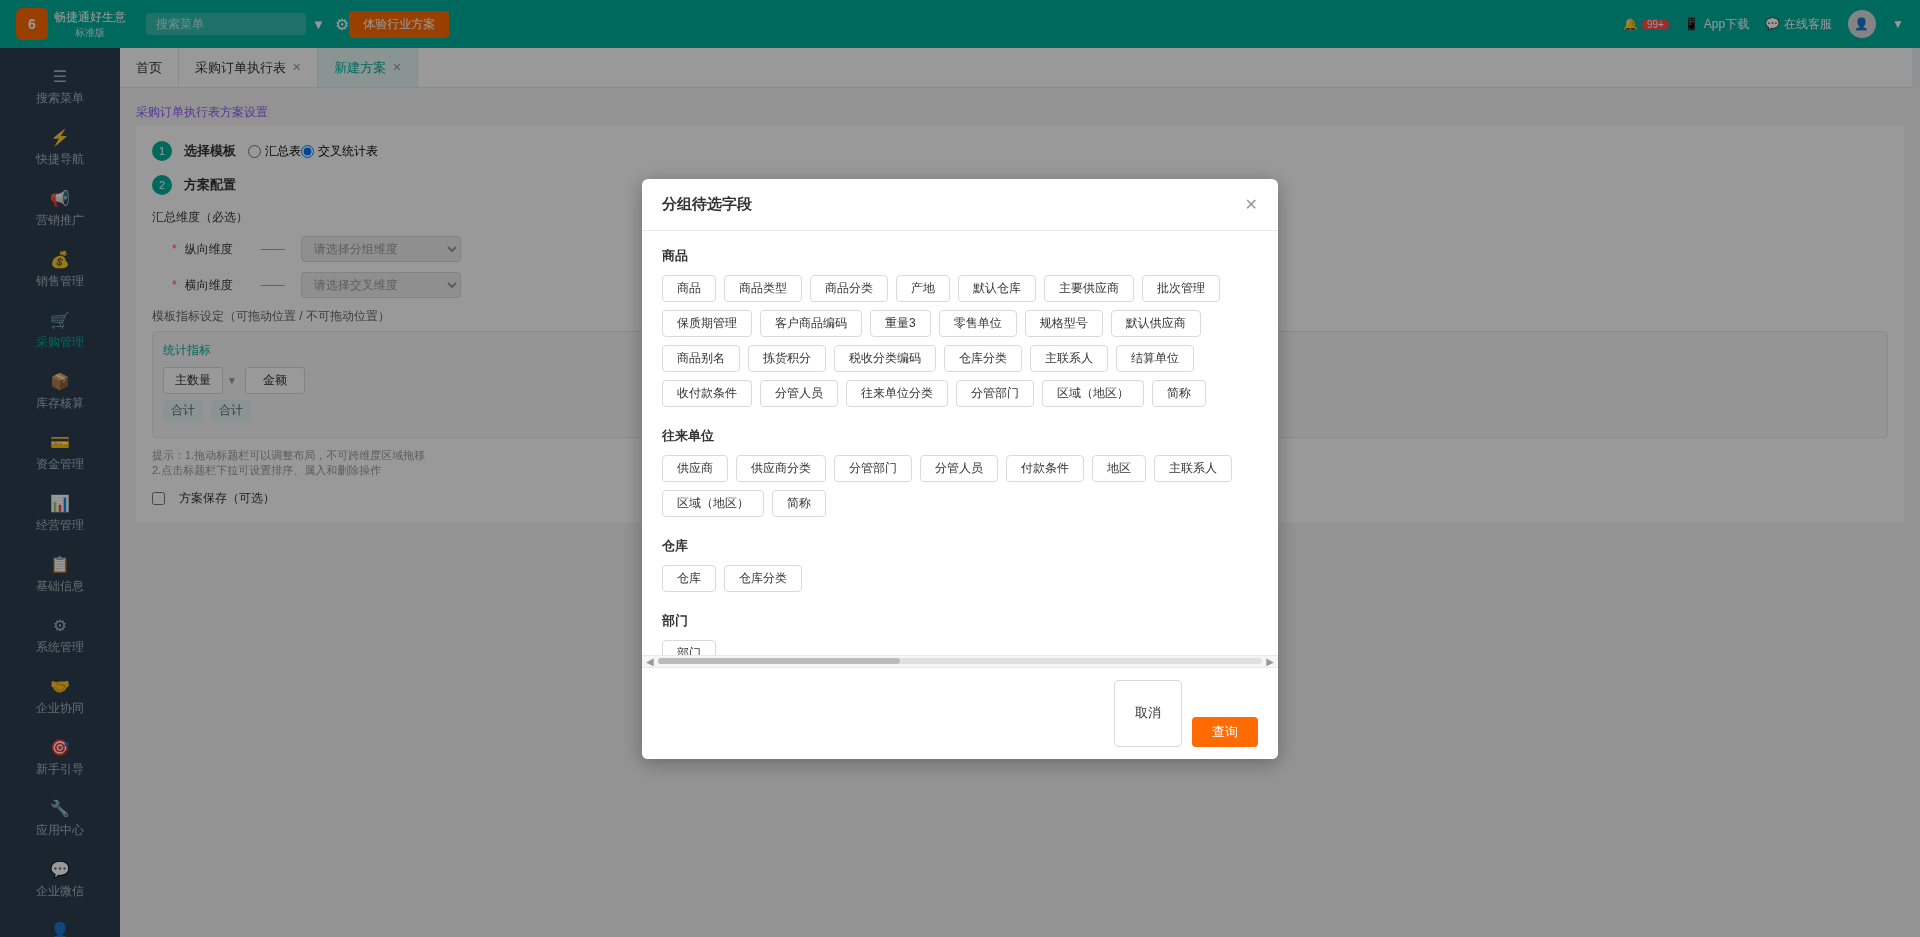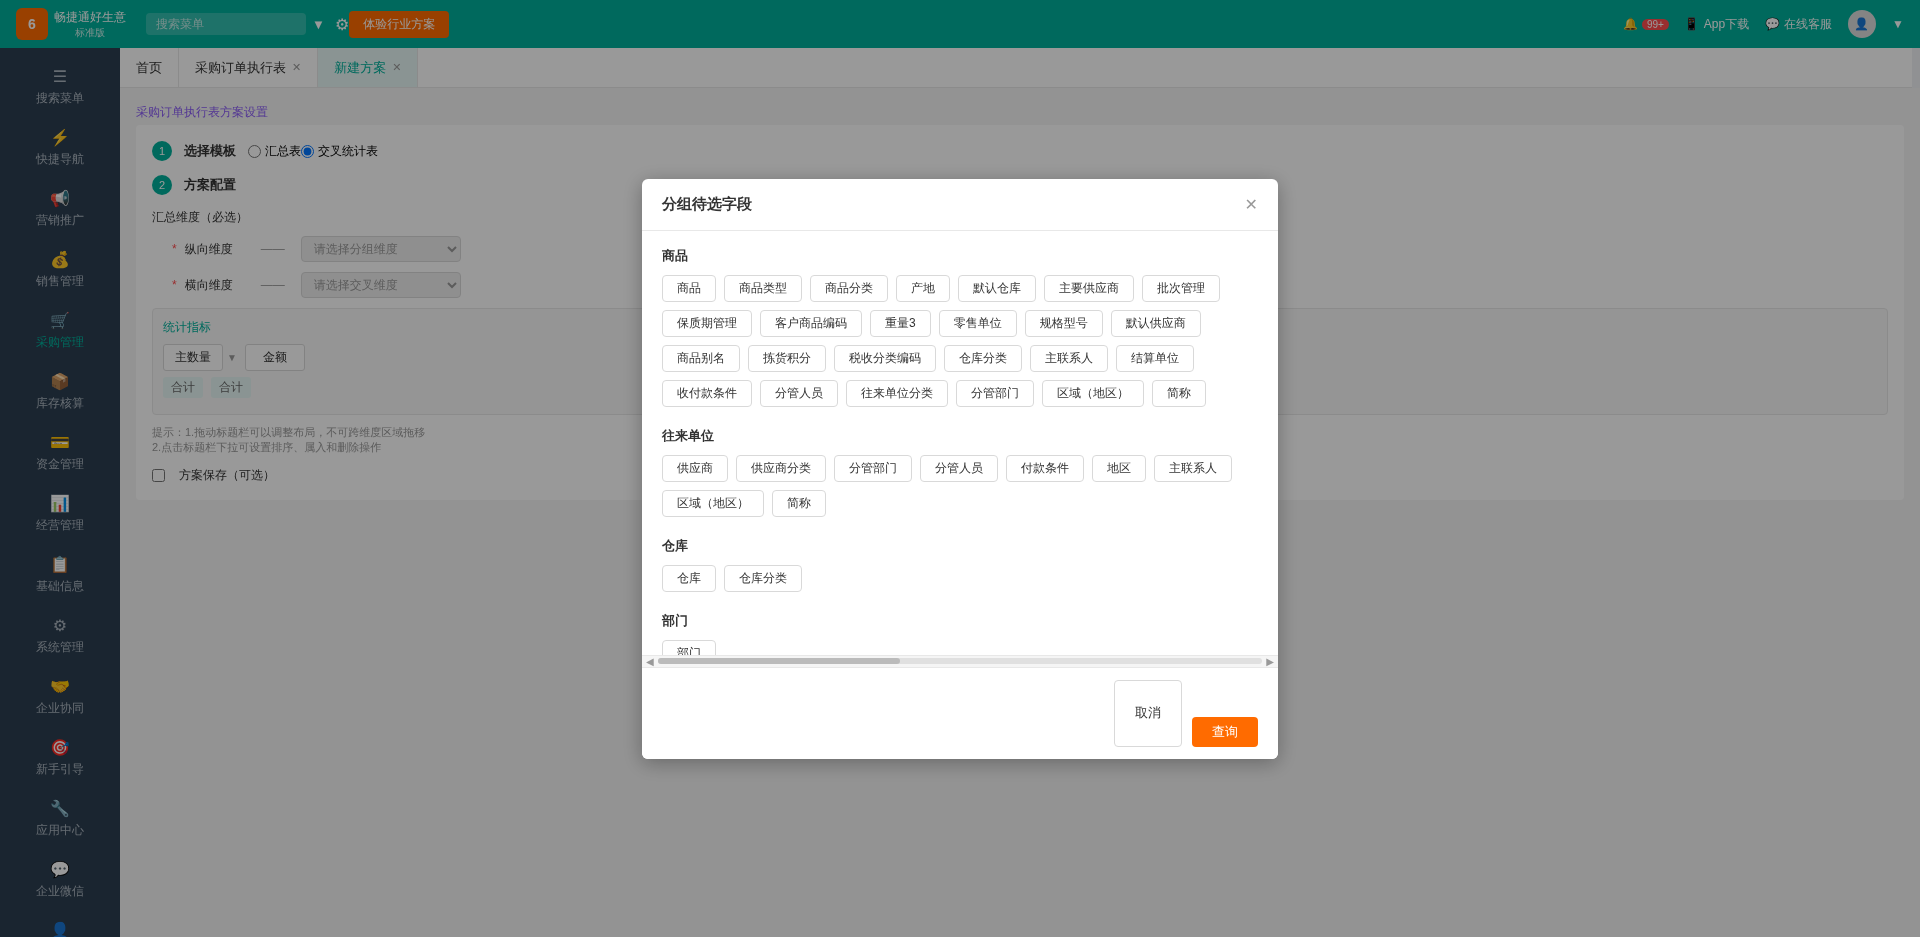--- a/index.html
+++ b/index.html
@@ -502,20 +502,21 @@
     </div>
     <div class="form-row" style="margin-left:20px;">
       <span class="form-required">*</span>
       <span style="font-size:12px;color:#333;min-width:60px;">横向维度</span>
       <span style="font-size:12px;color:#999;margin:0 8px;">——</span>
       <select class="form-select">
         <option>请选择交叉维度</option>
       </select>
     </div>
 
+    <div style="font-size:12px;color:#666;margin:10px 0 6px;">模板指标设定（可拖动位置 / 不可拖动位置）</div>
     <div class="table-section">
       <div style="font-size:12px;color:#00b09b;margin-bottom:8px;">统计指标</div>
       <div class="table-header-row">
         <div style="display:flex;align-items:center;gap:4px;">
           <span class="table-cell">主数量</span>
           <span style="font-size:10px;cursor:pointer;color:#999;">▼</span>
         </div>
         <span class="table-cell">金额</span>
       </div>
       <div class="table-header-row">

